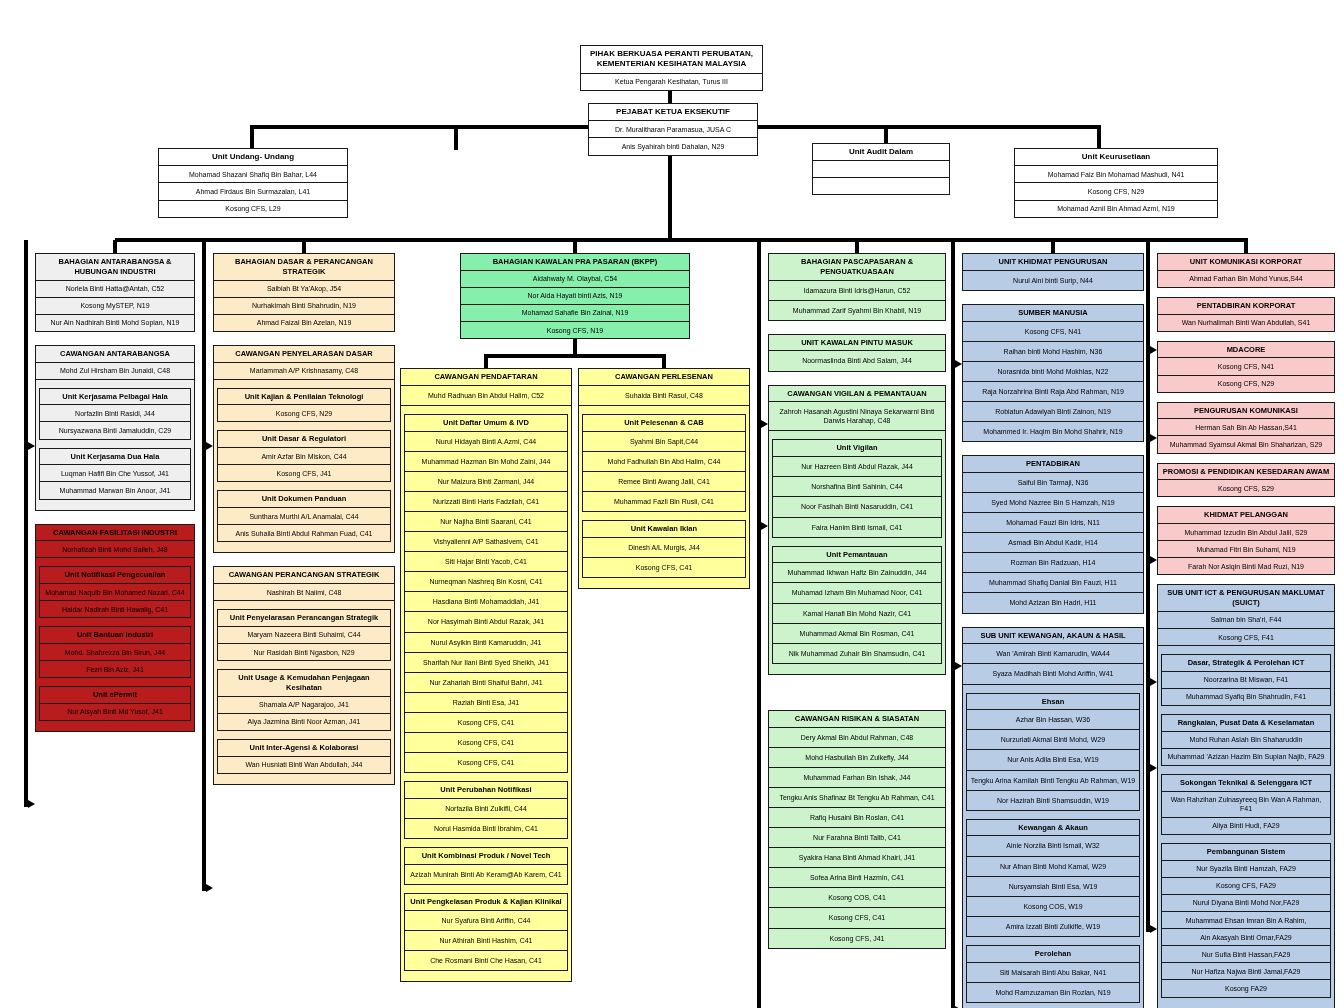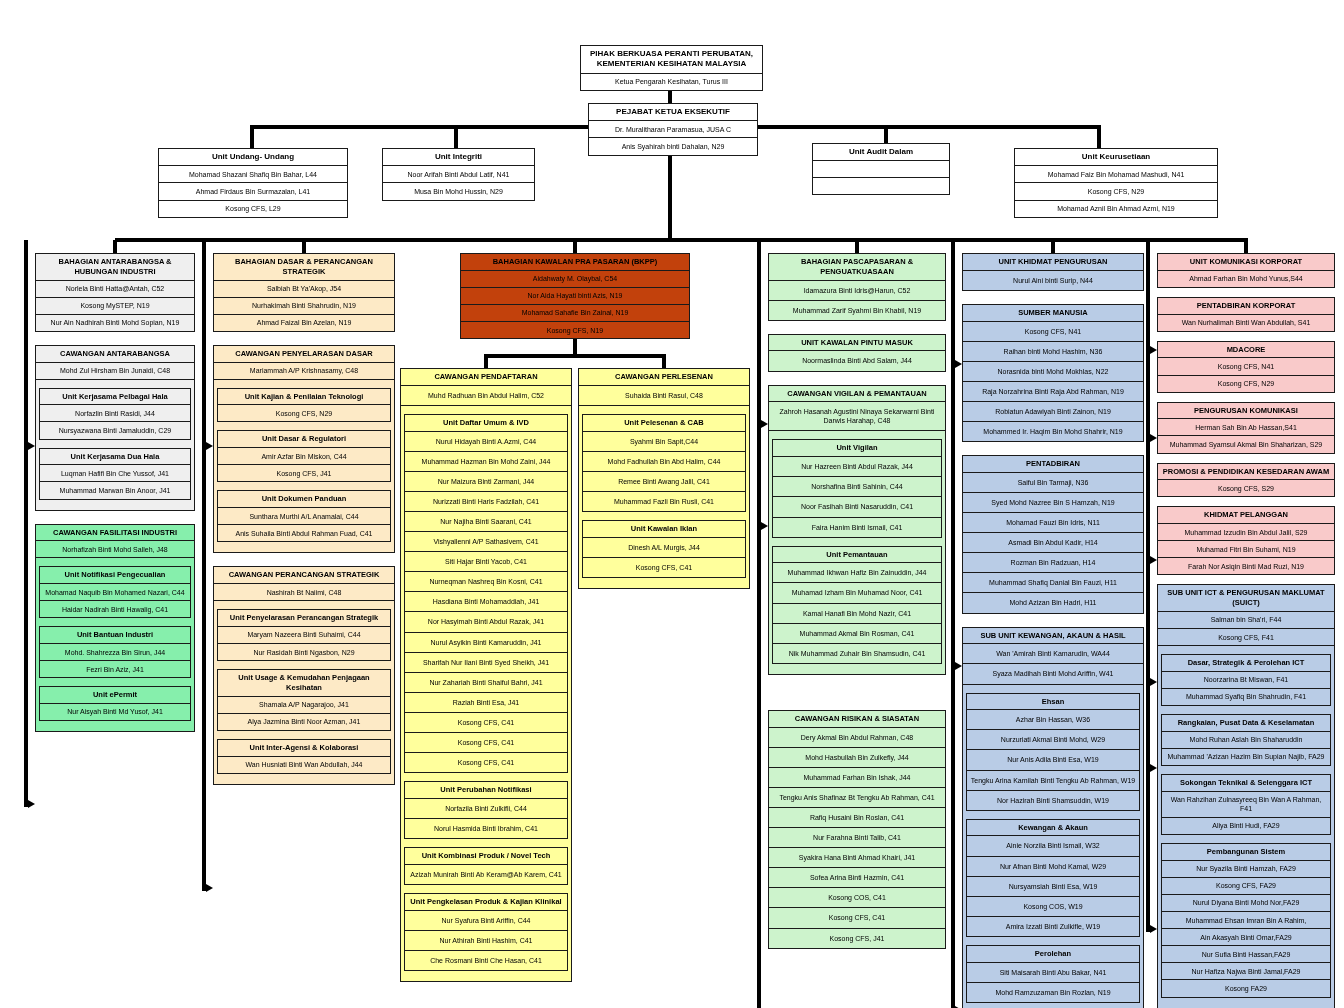--- a/index.html
+++ b/index.html
@@ -36,25 +36,20 @@
       <div class="sec-title">PEJABAT KETUA EKSEKUTIF</div>
       <div class="row">Dr. Muralitharan Paramasua, JUSA C</div>
       <div class="row">Anis Syahirah binti Dahalan, N29</div>
     </div>
     <div class="box topbox" style="left: 158px; top: 148px; width: 190px;">
       <div class="sec-title">Unit Undang- Undang</div>
       <div class="row">Mohamad Shazani Shafiq Bin Bahar, L44</div>
       <div class="row">Ahmad Firdaus Bin Surmazalan, L41</div>
       <div class="row">Kosong CFS, L29</div>
     </div>
-    <div class="box topbox" style="left: 382px; top: 148px; width: 153px;">
-      <div class="sec-title">Unit Integriti</div>
-      <div class="row">Noor Arifah Binti Abdul Latif, N41</div>
-      <div class="row">Musa Bin Mohd Hussin, N29</div>
-    </div>
     <div class="box topbox" style="left: 812px; top: 143px; width: 138px;">
       <div class="sec-title">Unit Audit Dalam</div>
       <div class="row"></div>
       <div class="row"></div>
     </div>
     <div class="box topbox" style="left: 1014px; top: 148px; width: 204px;">
       <div class="sec-title">Unit Keurusetiaan</div>
       <div class="row">Mohamad Faiz Bin Mohamad Mashudi, N41</div>
       <div class="row">Kosong CFS, N29</div>
       <div class="row">Mohamad Aznil Bin Ahmad Azmi, N19</div>
@@ -73,21 +68,21 @@
           <div class="sec-title sub-title">Unit Kerjasama Pelbagai Hala</div>
           <div class="row">Norfazlin Binti Rasidi, J44</div>
           <div class="row">Nursyazwana Binti Jamaluddin, C29</div>
         </div>
         <div class="subunit">
           <div class="sec-title sub-title">Unit Kerjasama Dua Hala</div>
           <div class="row">Luqman Hafifi Bin Che Yussof, J41</div>
           <div class="row">Muhammad Marwan Bin Anoor, J41</div>
         </div>
       </div>
-      <div class="section has-subs" style="background: #86efac;">
+      <div class="section has-subs" style="background: #b91c1c;">
         <div class="sec-title">CAWANGAN FASILITASI INDUSTRI</div>
         <div class="row">Norhafizah Binti Mohd Salleh, J48</div>
         <div class="subunit">
           <div class="sec-title sub-title">Unit Notifikasi Pengecualian</div>
           <div class="row">Mohamad Naquib Bin Mohamed Nazari, C44</div>
           <div class="row">Haidar Nadirah Binti Hawalig, C41</div>
         </div>
         <div class="subunit">
           <div class="sec-title sub-title">Unit Bantuan Industri</div>
           <div class="row">Mohd. Shahrezza Bin Sirun, J44</div>
@@ -137,21 +132,21 @@
           <div class="row">Shamala A/P Nagarajoo, J41</div>
           <div class="row">Alya Jazmina Binti Noor Azman, J41</div>
         </div>
         <div class="subunit">
           <div class="sec-title sub-title">Unit Inter-Agensi &amp; Kolaborasi</div>
           <div class="row">Wan Husniati Binti Wan Abdullah, J44</div>
         </div>
       </div>
     </div>
     <div class="col" style="left: 460px; top: 253px; width: 230px;">
-      <div class="section" style="background: #c2410c;">
+      <div class="section" style="background: #86efac;">
         <div class="sec-title">BAHAGIAN KAWALAN PRA PASARAN (BKPP)</div>
         <div class="row">Aidahwaty M. Olaybal, C54</div>
         <div class="row">Nor Aida Hayati binti Azis, N19</div>
         <div class="row">Mohamad Sahafie Bin Zainal, N19</div>
         <div class="row">Kosong CFS, N19</div>
       </div>
     </div>
     <div class="col tall" style="left: 400px; top: 368px; width: 172px;">
       <div class="section has-subs" style="background: rgb(255, 255, 156);">
         <div class="sec-title">CAWANGAN PENDAFTARAN</div>

